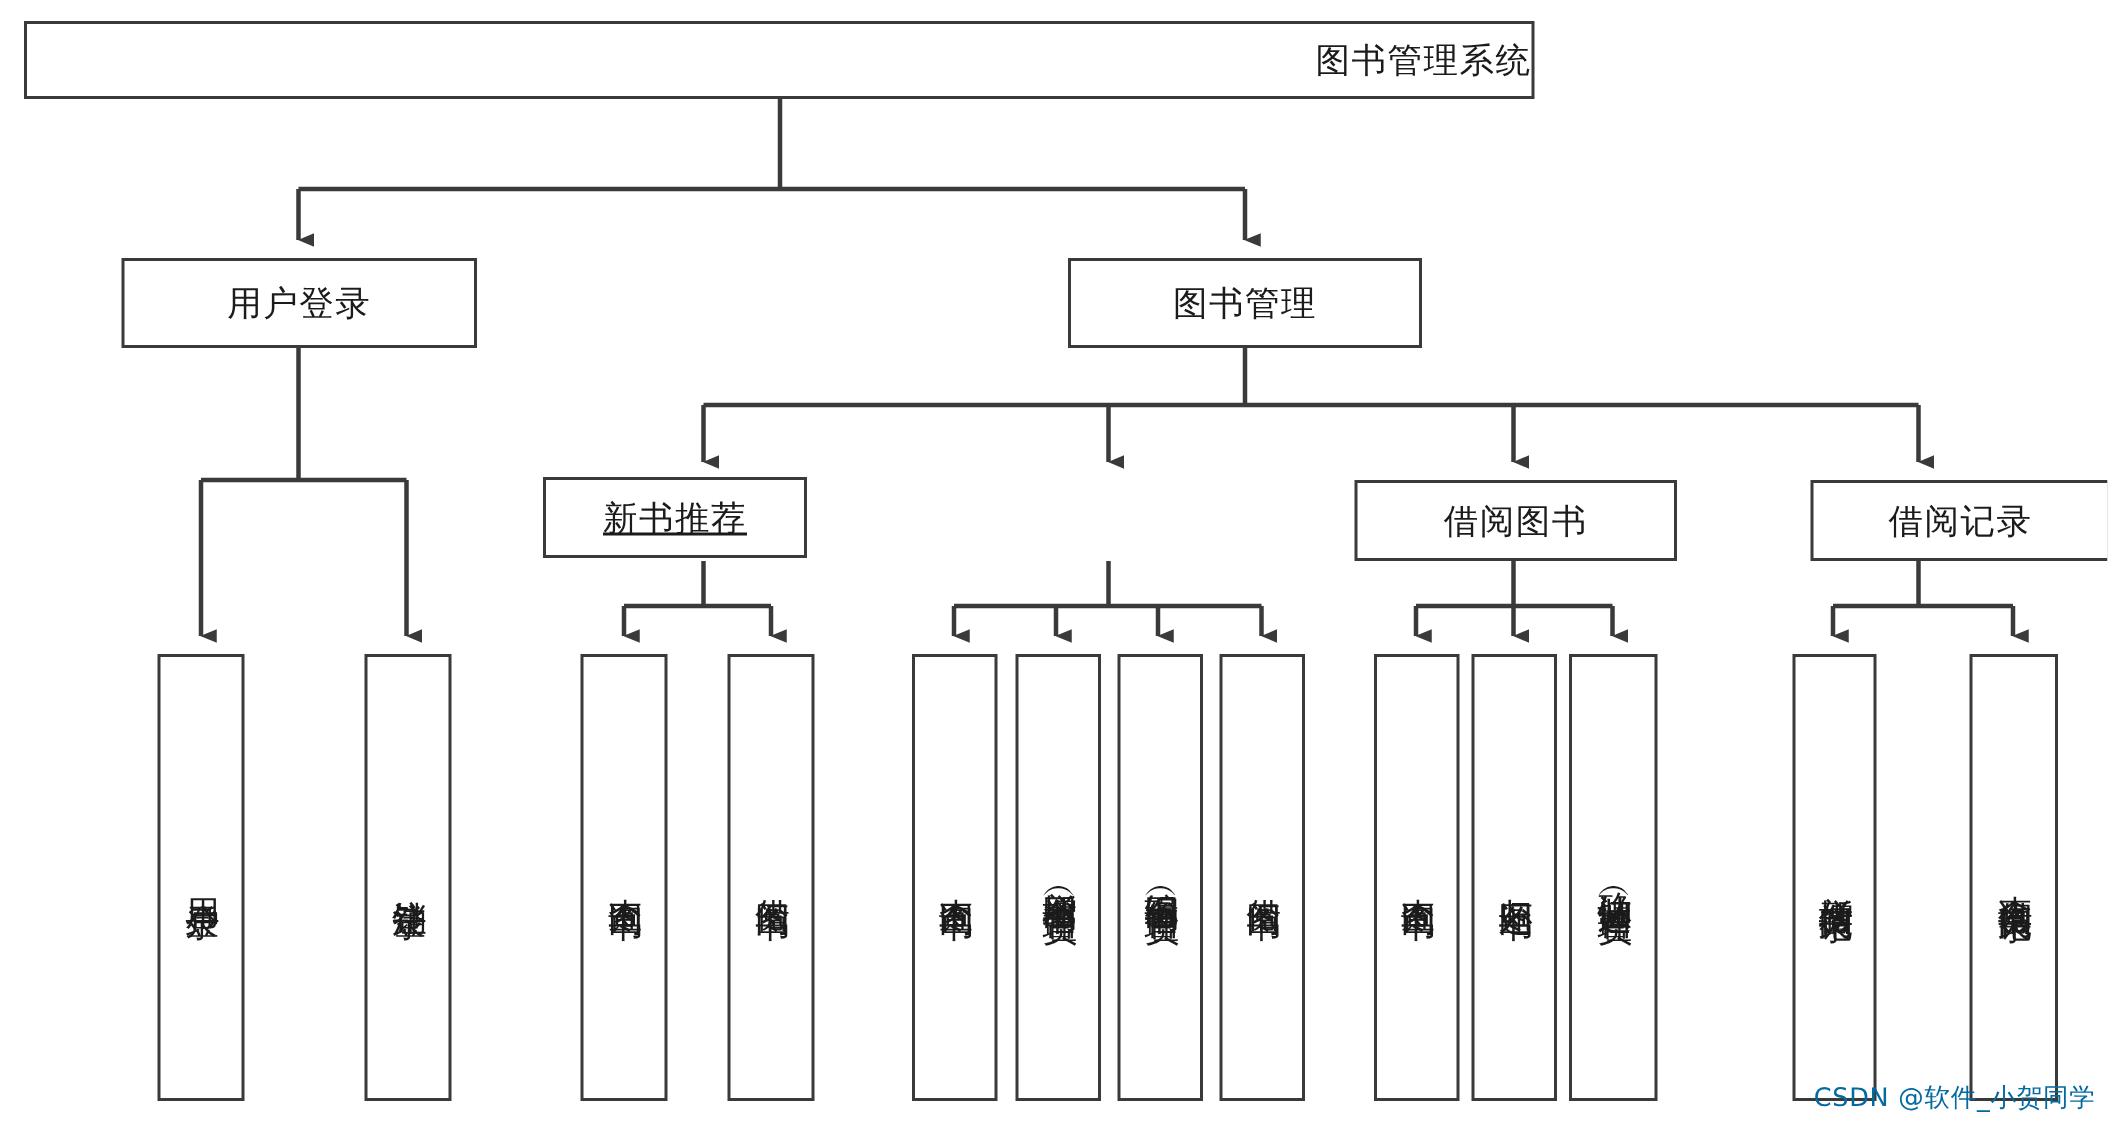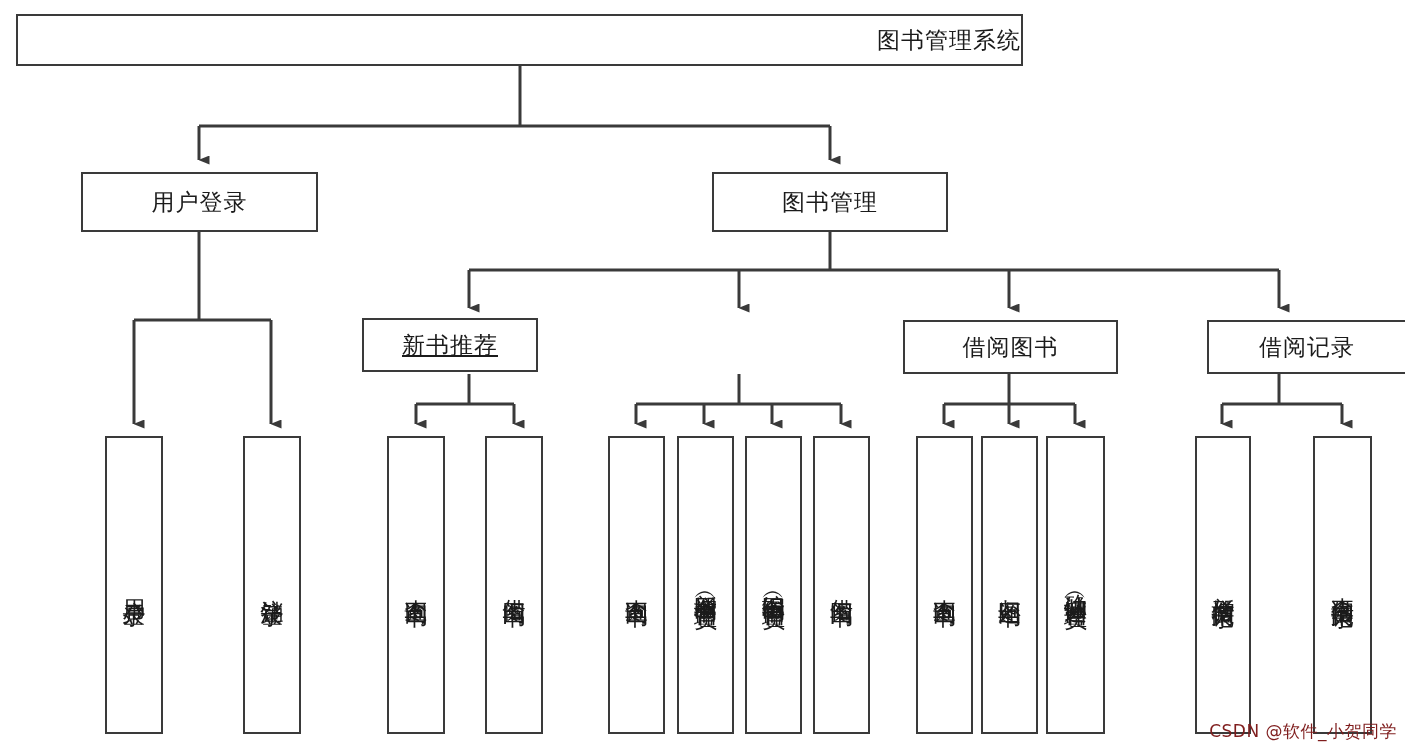--- a/index.html
+++ b/index.html
@@ -49,21 +49,21 @@
     line-height: 1.18;
     letter-spacing: 2px;
     white-space: nowrap;
     color: #1b1b1b;
   }
   .watermark {
     position: absolute;
     right: 8px;
     bottom: 4px;
     font-size: 17px;
-    color: #7f1d1d;
+    color: #0369a1;
     letter-spacing: 0.5px;
     white-space: nowrap;
   }
 </style>
 </head>
 <body>
 
 <div id="canvas">
 
   <svg id="edges" viewBox="0 0 1405 747" xmlns="http://www.w3.org/2000/svg">

